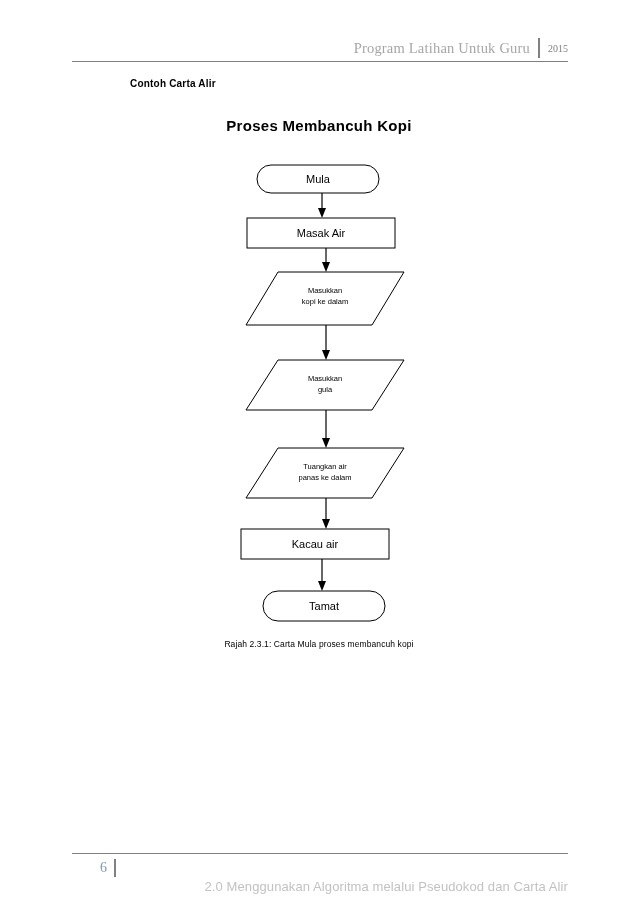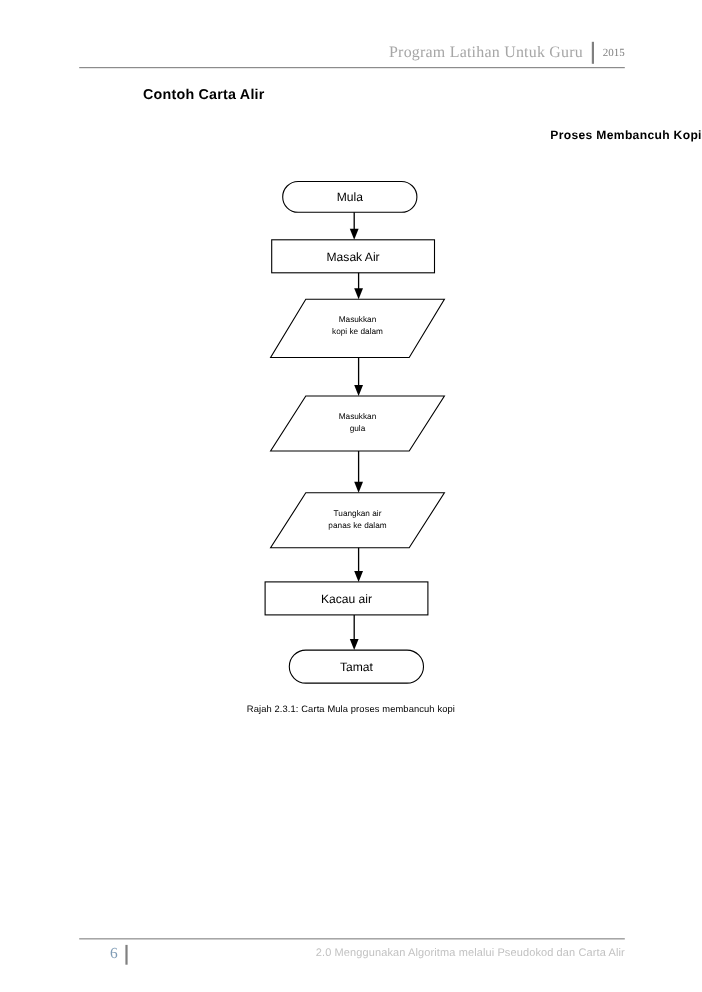--- a/index.html
+++ b/index.html
@@ -58,34 +58,34 @@
     width: 496px;
     height: 1px;
     background: #808080;
   }
 
   
   #section-heading {
     position: absolute;
     left: 130px;
     top: 78px;
-    font-size: 13px;
+    font-size: 10px;
     font-weight: bold;
     color: #000000;
     letter-spacing: 0.2px;
   }
 
   
   #flowchart-title {
     position: absolute;
     left: 0;
     top: 117px;
     width: 638px;
-    text-align: right;
-    font-size: 11px;
+    text-align: center;
+    font-size: 15px;
     font-weight: bold;
     color: #000000;
     letter-spacing: 0.3px;
   }
 
   
   #flowchart {
     position: absolute;
     left: 0;
     top: 0;
@@ -164,22 +164,22 @@
   }
   .footer-sep {
     width: 2px;
     height: 18px;
     background: #808080;
     margin-left: 7px;
   }
   #footer-note {
     position: absolute;
     right: 0;
-    top: 5px;
-    font-size: 10px;
+    top: 23px;
+    font-size: 13px;
     color: #c2c2c2;
     white-space: nowrap;
     letter-spacing: 0.1px;
   }
 </style>
 </head>
 <body>
 
 <div id="page-header">
   <div id="header-text-wrap">

